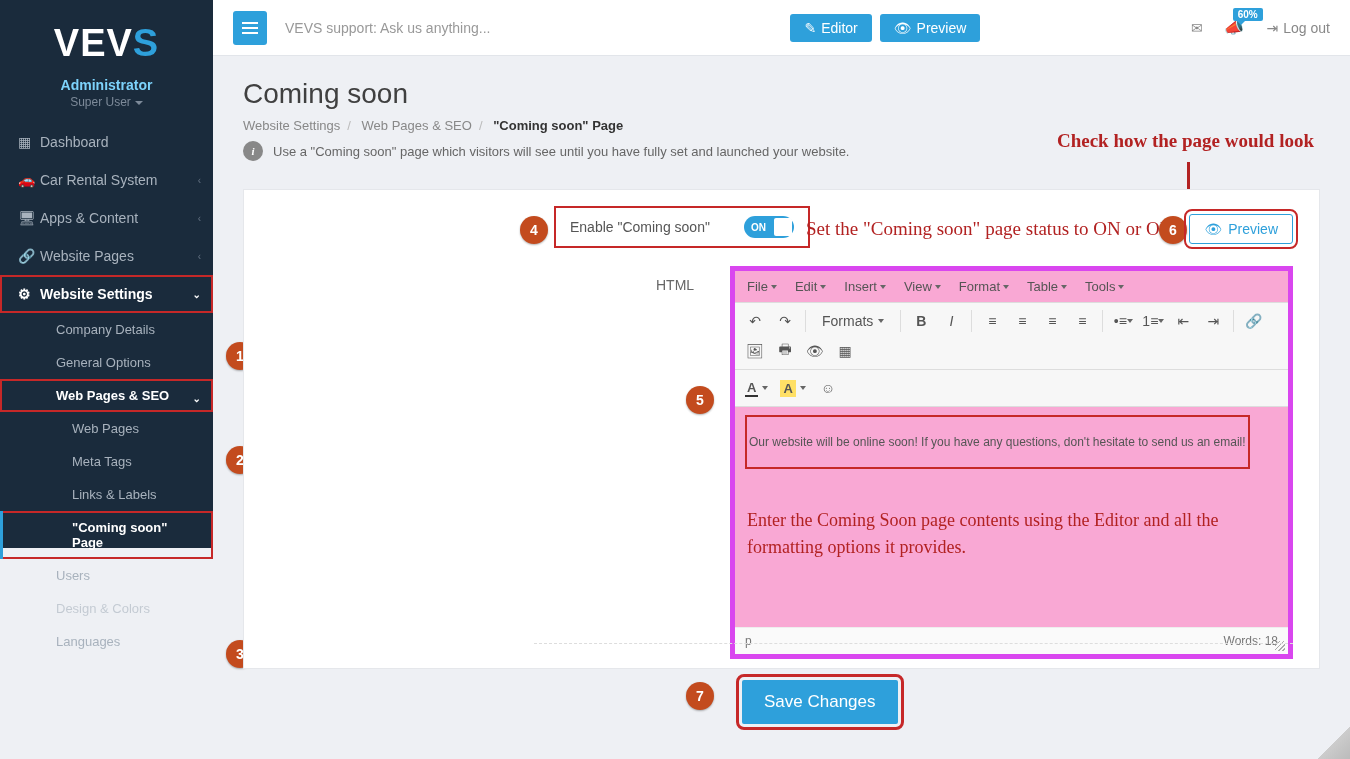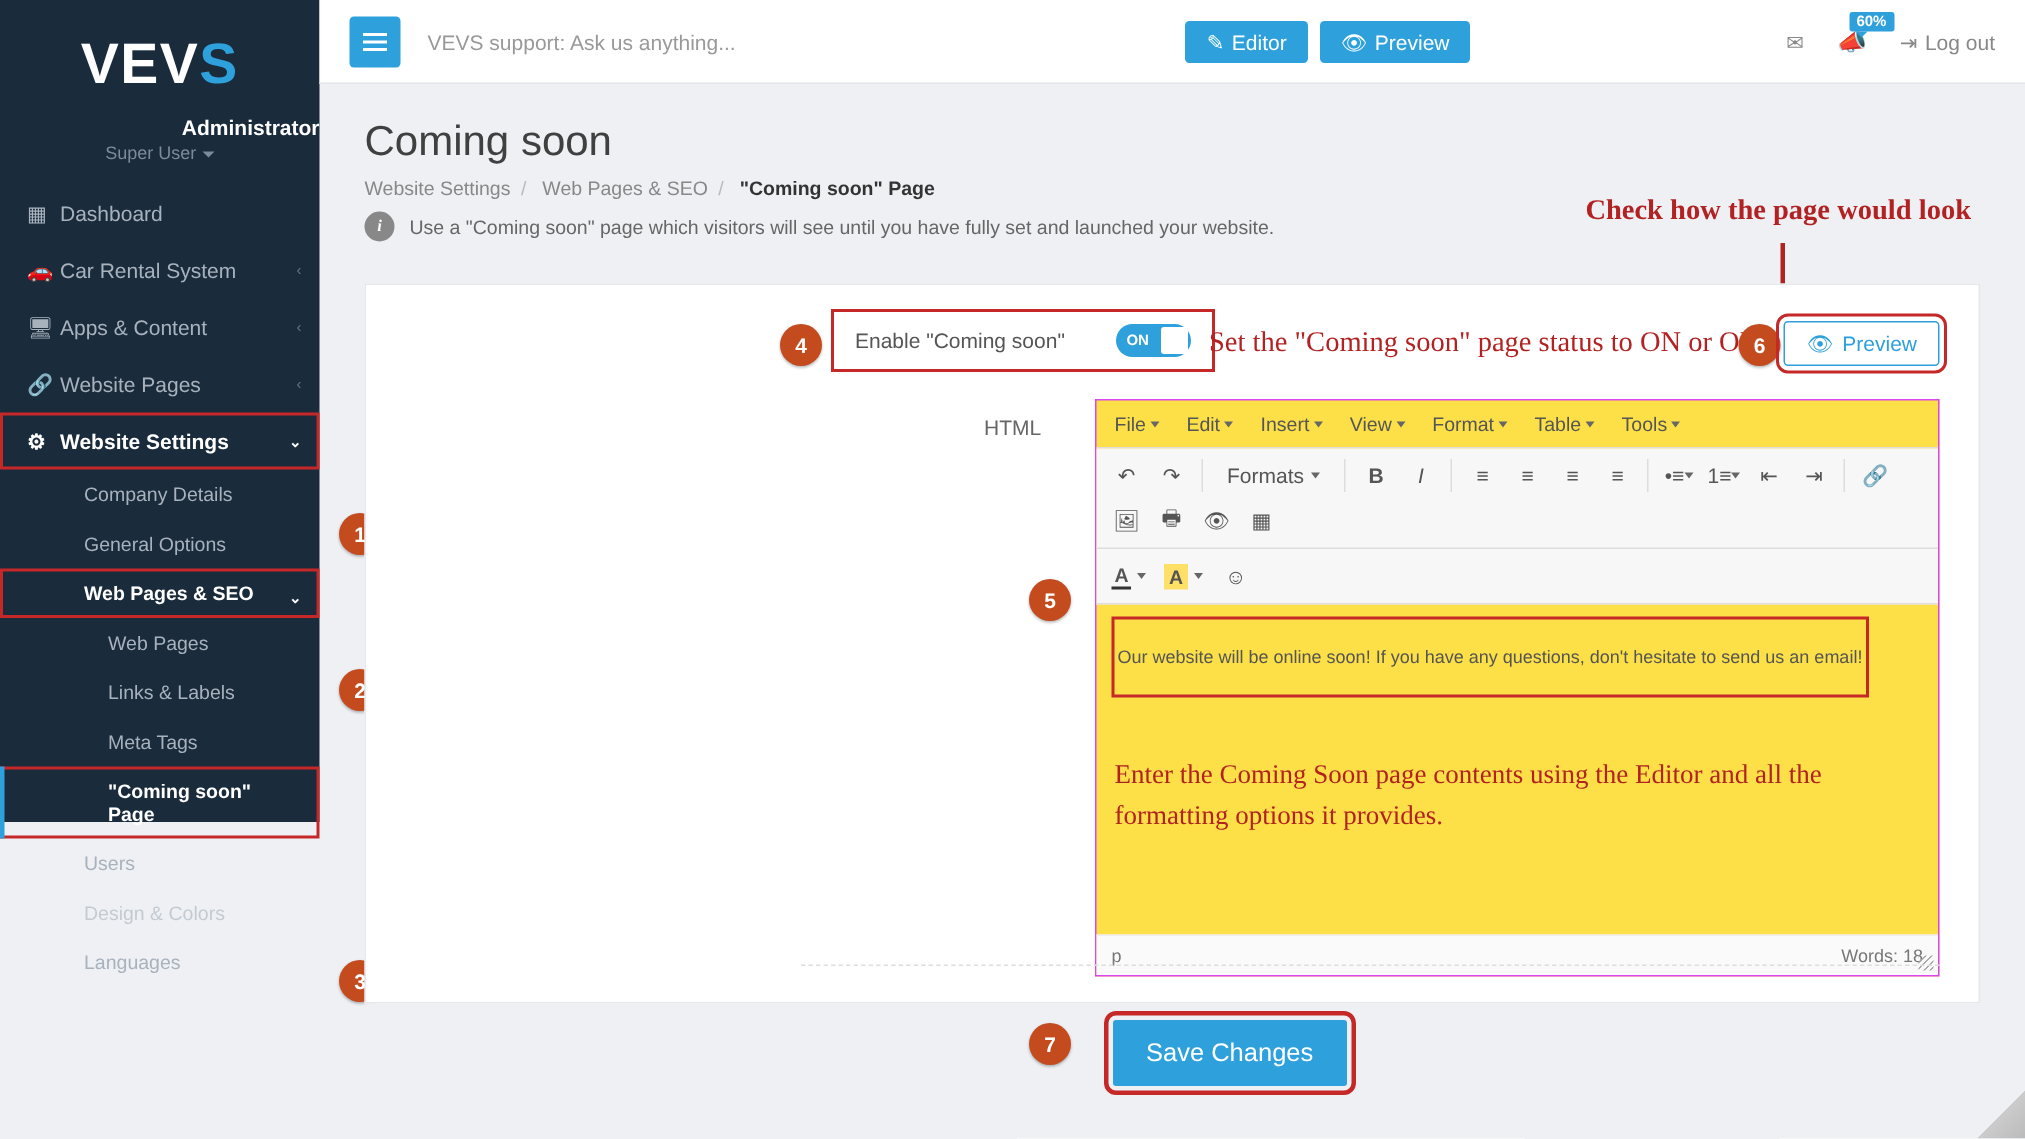--- a/index.html
+++ b/index.html
@@ -5,21 +5,21 @@
 * { margin: 0; padding: 0; box-sizing: border-box; }
 body { font-family: "Helvetica Neue", Arial, sans-serif; font-size: 14px; background: #eef0f4; color: #555; width: 1350px; height: 759px; overflow: hidden; position: relative; }
 
 
 .sidebar { position: absolute; left: 0; top: 0; width: 213px; height: 548px; background: #1a2b3c; color: #a8b2bd; }
 .logo { text-align: center; padding: 22px 0 8px; }
 .logo-text { font-size: 38px; font-weight: 700; letter-spacing: 1px; }
 .logo-text .v1 { color: #fff; }
 .logo-text .v2 { color: #2ea0db; }
 .user-block { text-align: center; padding: 4px 0 14px; }
-.user-name { color: #ffffff; font-weight: 600; font-size: 14px; text-align: right; }
+.user-name { color: #7dd3fc; font-weight: 600; font-size: 14px; }
 .user-role { color: #7d8a99; font-size: 12px; margin-top: 2px; }
 .caret-down { display:inline-block; margin-left:4px; width:0;height:0;border-left:4px solid transparent;border-right:4px solid transparent;border-top:4px solid #7d8a99;vertical-align:middle;}
 .nav { list-style:none; }
 .nav li { position: relative; }
 .nav a { display:flex; align-items:center; padding:11px 18px; color:#a8b2bd; text-decoration:none; font-size:14px; cursor:pointer; }
 .nav a .icon { width:22px; text-align:left; font-size:14px; }
 .nav a.bold { color:#fff; font-weight:700; }
 .nav .chev { position:absolute; right:12px; top:14px; font-size:10px; color:#647283; }
 .sub { list-style:none; }
 .sub a { padding:9px 18px 9px 56px; font-size:13px; }
@@ -59,21 +59,21 @@
 .preview-btn { position:absolute; right:26px; top:24px; border:1px solid #2ea0db; color:#2ea0db; padding:6px 14px; border-radius:3px; display:flex; align-items:center; gap:6px; outline:2px solid #c62828; outline-offset:3px; cursor:pointer;}
 
 .anno-status { position:absolute; left:562px; top:28px; font-family:Georgia,serif; color:#b22222; font-size:19px; font-weight:400;}
 .anno-check { position:absolute; right:36px; top:130px; font-family:Georgia,serif; color:#b22222; font-size:19px; font-weight:700;}
 .arrow-down { position:absolute; right:160px; top:162px; width:0; height:50px; border-left:3px solid #b22222;}
 .arrow-down:after{ content:''; position:absolute; left:-7px; bottom:-2px; border-left:8px solid transparent; border-right:8px solid transparent; border-top:12px solid #b22222;}
 
 .html-label { position:absolute; left:412px; top:87px; color:#666; font-size:14px;}
 
 
-.editor { position:absolute; left:486px; top:76px; right:26px; border:1px solid #d946ef; background:#fde047;}
+.editor { position:absolute; left:486px; top:76px; right:26px; border:5px solid #d946ef; background:#f9a8d4;}
 .menubar { display:flex; gap:18px; padding:8px 12px; border-bottom:1px solid #ddd; font-size:13px;}
 .menubar span { display:flex; align-items:center; gap:3px; cursor:pointer;}
 .mini-caret{width:0;height:0;border-left:3px solid transparent;border-right:3px solid transparent;border-top:4px solid #666;}
 .toolbar { display:flex; flex-wrap:wrap; align-items:center; padding:4px 6px; border-bottom:1px solid #ddd; background:#f7f7f7; gap:2px;}
 .tbtn { width:28px; height:28px; display:flex; align-items:center; justify-content:center; color:#555; cursor:pointer; border-radius:2px; font-size:14px;}
 .tsep { width:1px; height:22px; background:#ddd; margin:0 4px;}
 .formats-btn { padding:0 10px; height:28px; display:flex; align-items:center; gap:5px; cursor:pointer;}
 .toolbar2 { display:flex; align-items:center; padding:4px 6px; border-bottom:1px solid #ddd; background:#f7f7f7; gap:4px;}
 .color-btn { display:flex; align-items:center; padding:0 4px; height:26px; cursor:pointer;}
 .color-a { font-weight:700; border-bottom:2px solid #333; padding:0 2px; font-size:13px;}
@@ -157,26 +157,26 @@
           </li>
       <li>
             <ul class="sub sub2">
         <li>
                 <a>
                   <span>Web Pages</span>
                 </a>
               </li>
         <li>
                 <a>
-                  <span>Links &amp; Labels</span>
+                  <span>Meta Tags</span>
                 </a>
               </li>
         <li>
                 <a>
-                  <span>Meta Tags</span>
+                  <span>Links &amp; Labels</span>
                 </a>
               </li>
         <li class="redbox" style="position:relative">
                 <span class="active-bar"></span>
                 <a class="bold">
                   <span>"Coming soon" Page</span>
                 </a>
               </li>
       </ul>
           </li>

